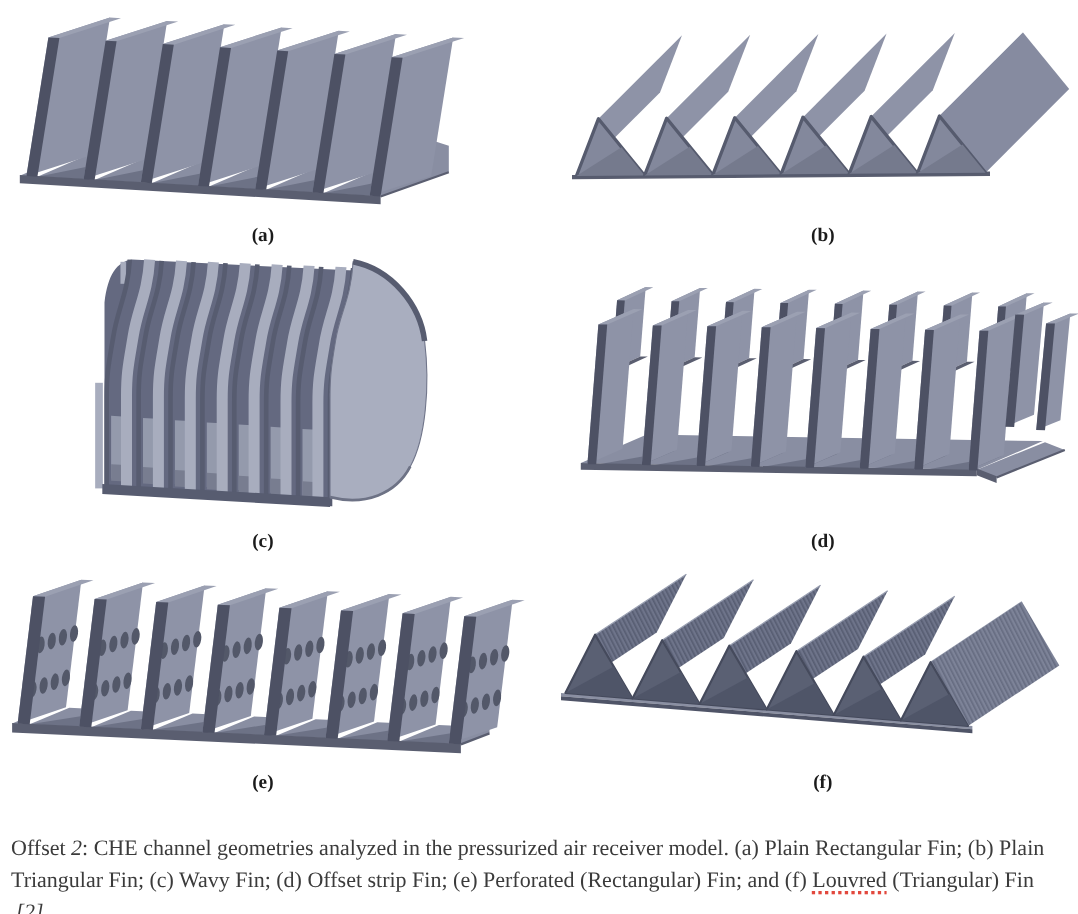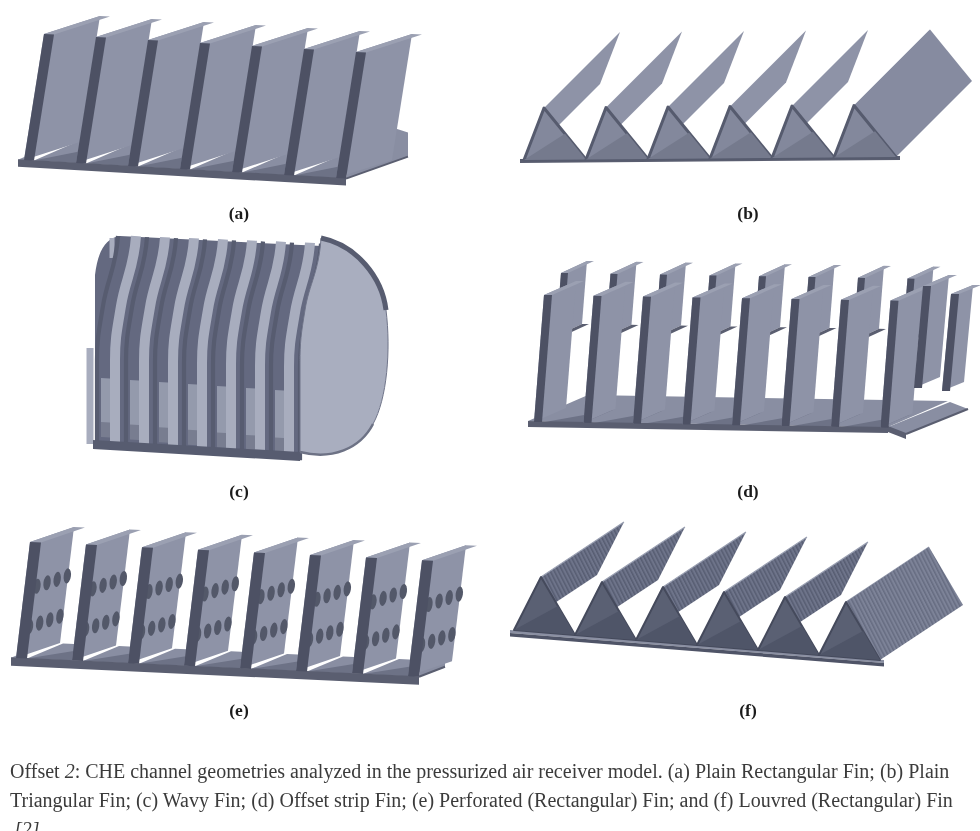--- a/index.html
+++ b/index.html
@@ -11,21 +11,21 @@
   .plabel{position:absolute;left:50%;transform:translateX(-50%);
           font-family:"Liberation Serif", serif;font-weight:700;font-size:17.5px;color:#1b1b1b;
           white-space:nowrap;}
   .row1 .plabel{bottom:6px;}
   .row2 .plabel{bottom:8px;}
   .row3 .plabel{bottom:6px;}
   .colL .plabel{transform:translateX(calc(-50% - 6px));}
   .colR .plabel{transform:translateX(calc(-50% + 13px));}
   .caption{width:946px;padding:10px 10px 0 10px;font-size:20px;line-height:29px;color:#3b3b3b;}
   .caption i{font-style:italic;}
-  .misspell{text-decoration-style:dotted;
+  .misspell{text-decoration:underline;text-decoration-style:dotted;
             text-decoration-color:#e2483d;text-decoration-thickness:2.5px;text-underline-offset:4px;}
   .ref{margin-left:4px;}
 </style>
 </head>
 <body>
 
 <div class="page">
   <div class="figrid">
 
     <figure class="panel row1 colL" style="margin:0">
@@ -369,14 +369,14 @@
           <polygon points="268.0,140.0 329.0,145.0 295.0,87.0" fill="#5a6073" stroke="#454a5c" stroke-width="2" stroke-linejoin="round"></polygon>
           <polygon points="268.0,140.0 329.0,145.0 312.0,116.0" fill="#4f5568"></polygon>
           <polygon points="329.0,145.0 390.0,150.0 356.0,92.0" fill="#5a6073" stroke="#454a5c" stroke-width="2" stroke-linejoin="round"></polygon>
           <polygon points="329.0,145.0 390.0,150.0 373.0,121.0" fill="#4f5568"></polygon>
         </svg>
       <figcaption class="plabel">(f)</figcaption>
     </figure>
 
   </div>
 
-  <p class="caption"><span>Offset </span><i>2</i><span>: CHE channel geometries analyzed in the pressurized air receiver model. (a) Plain Rectangular Fin; (b) Plain Triangular Fin; (c) Wavy Fin; (d) Offset strip Fin; (e) Perforated (Rectangular) Fin; and (f) </span><span class="misspell">Louvred</span><span> (Rectangular) Fin </span><i class="ref">[2]</i><span>.</span></p>
+  <p class="caption"><span>Offset </span><i>2</i><span>: CHE channel geometries analyzed in the pressurized air receiver model. (a) Plain Rectangular Fin; (b) Plain Triangular Fin; (c) Wavy Fin; (d) Offset strip Fin; (e) Perforated (Rectangular) Fin; and (f) </span><span class="misspell">Louvred</span><span> (Triangular) Fin </span><i class="ref">[2]</i><span>.</span></p>
 </div>
 
 </body></html>

